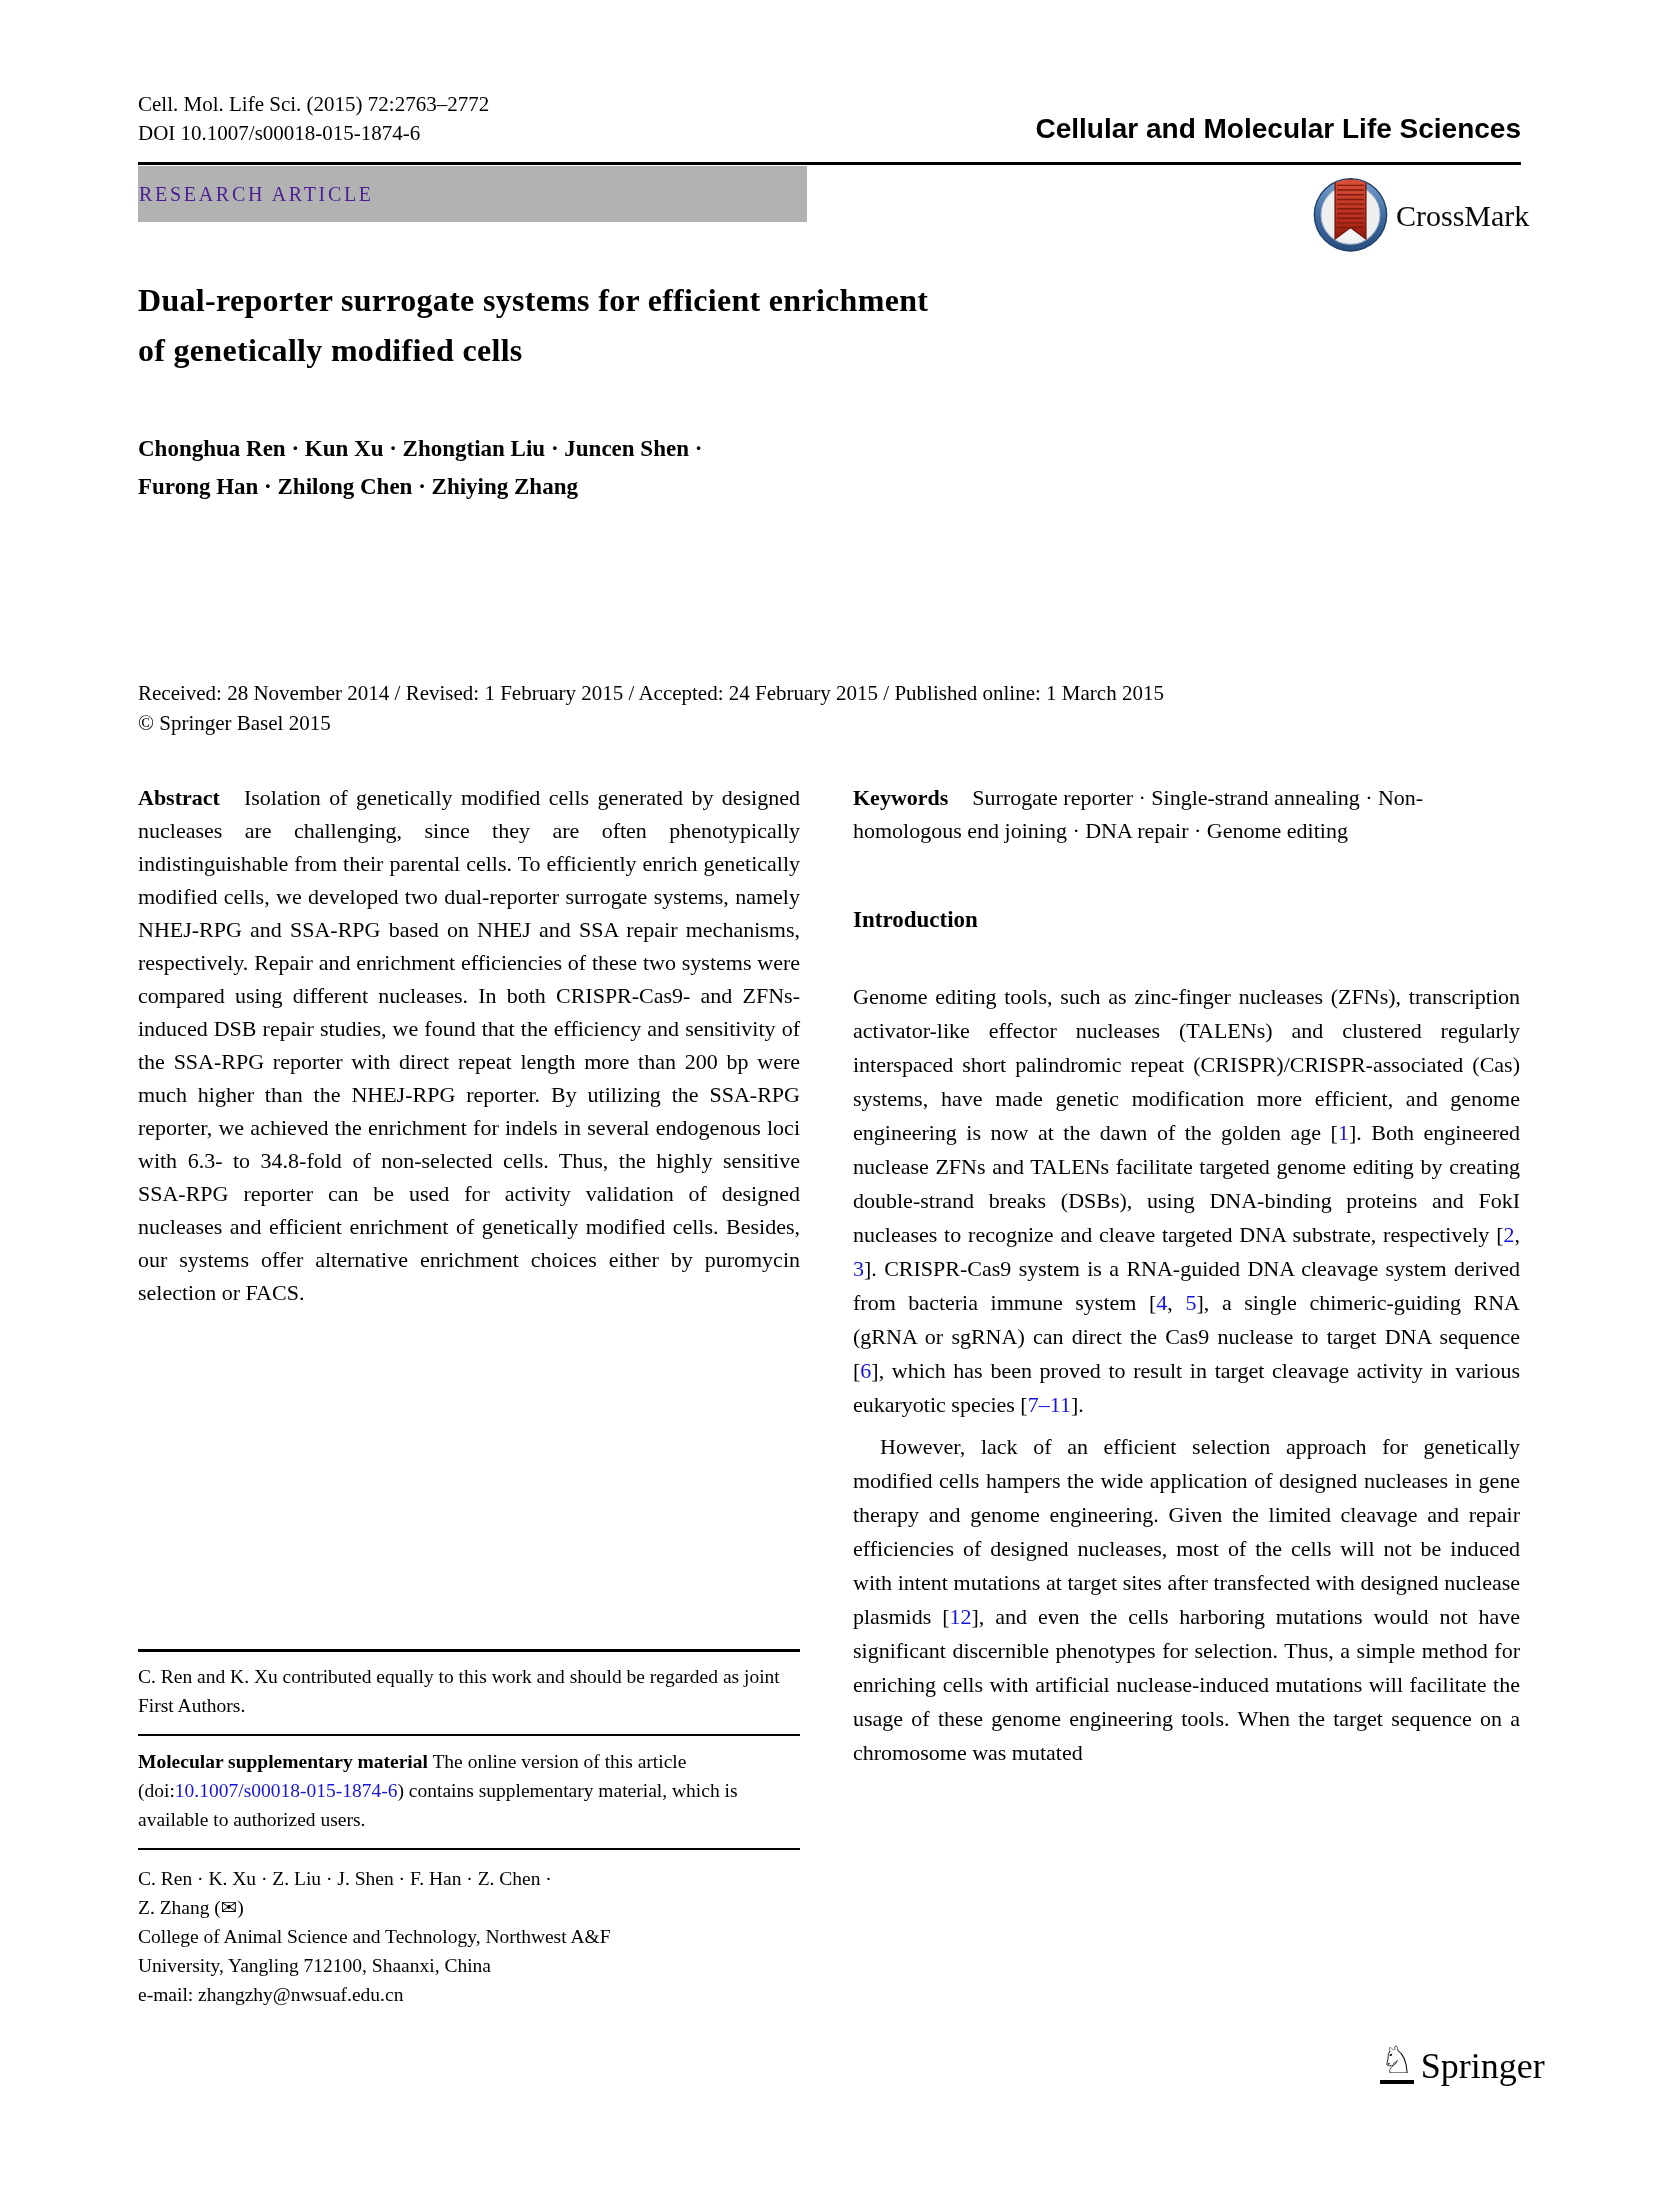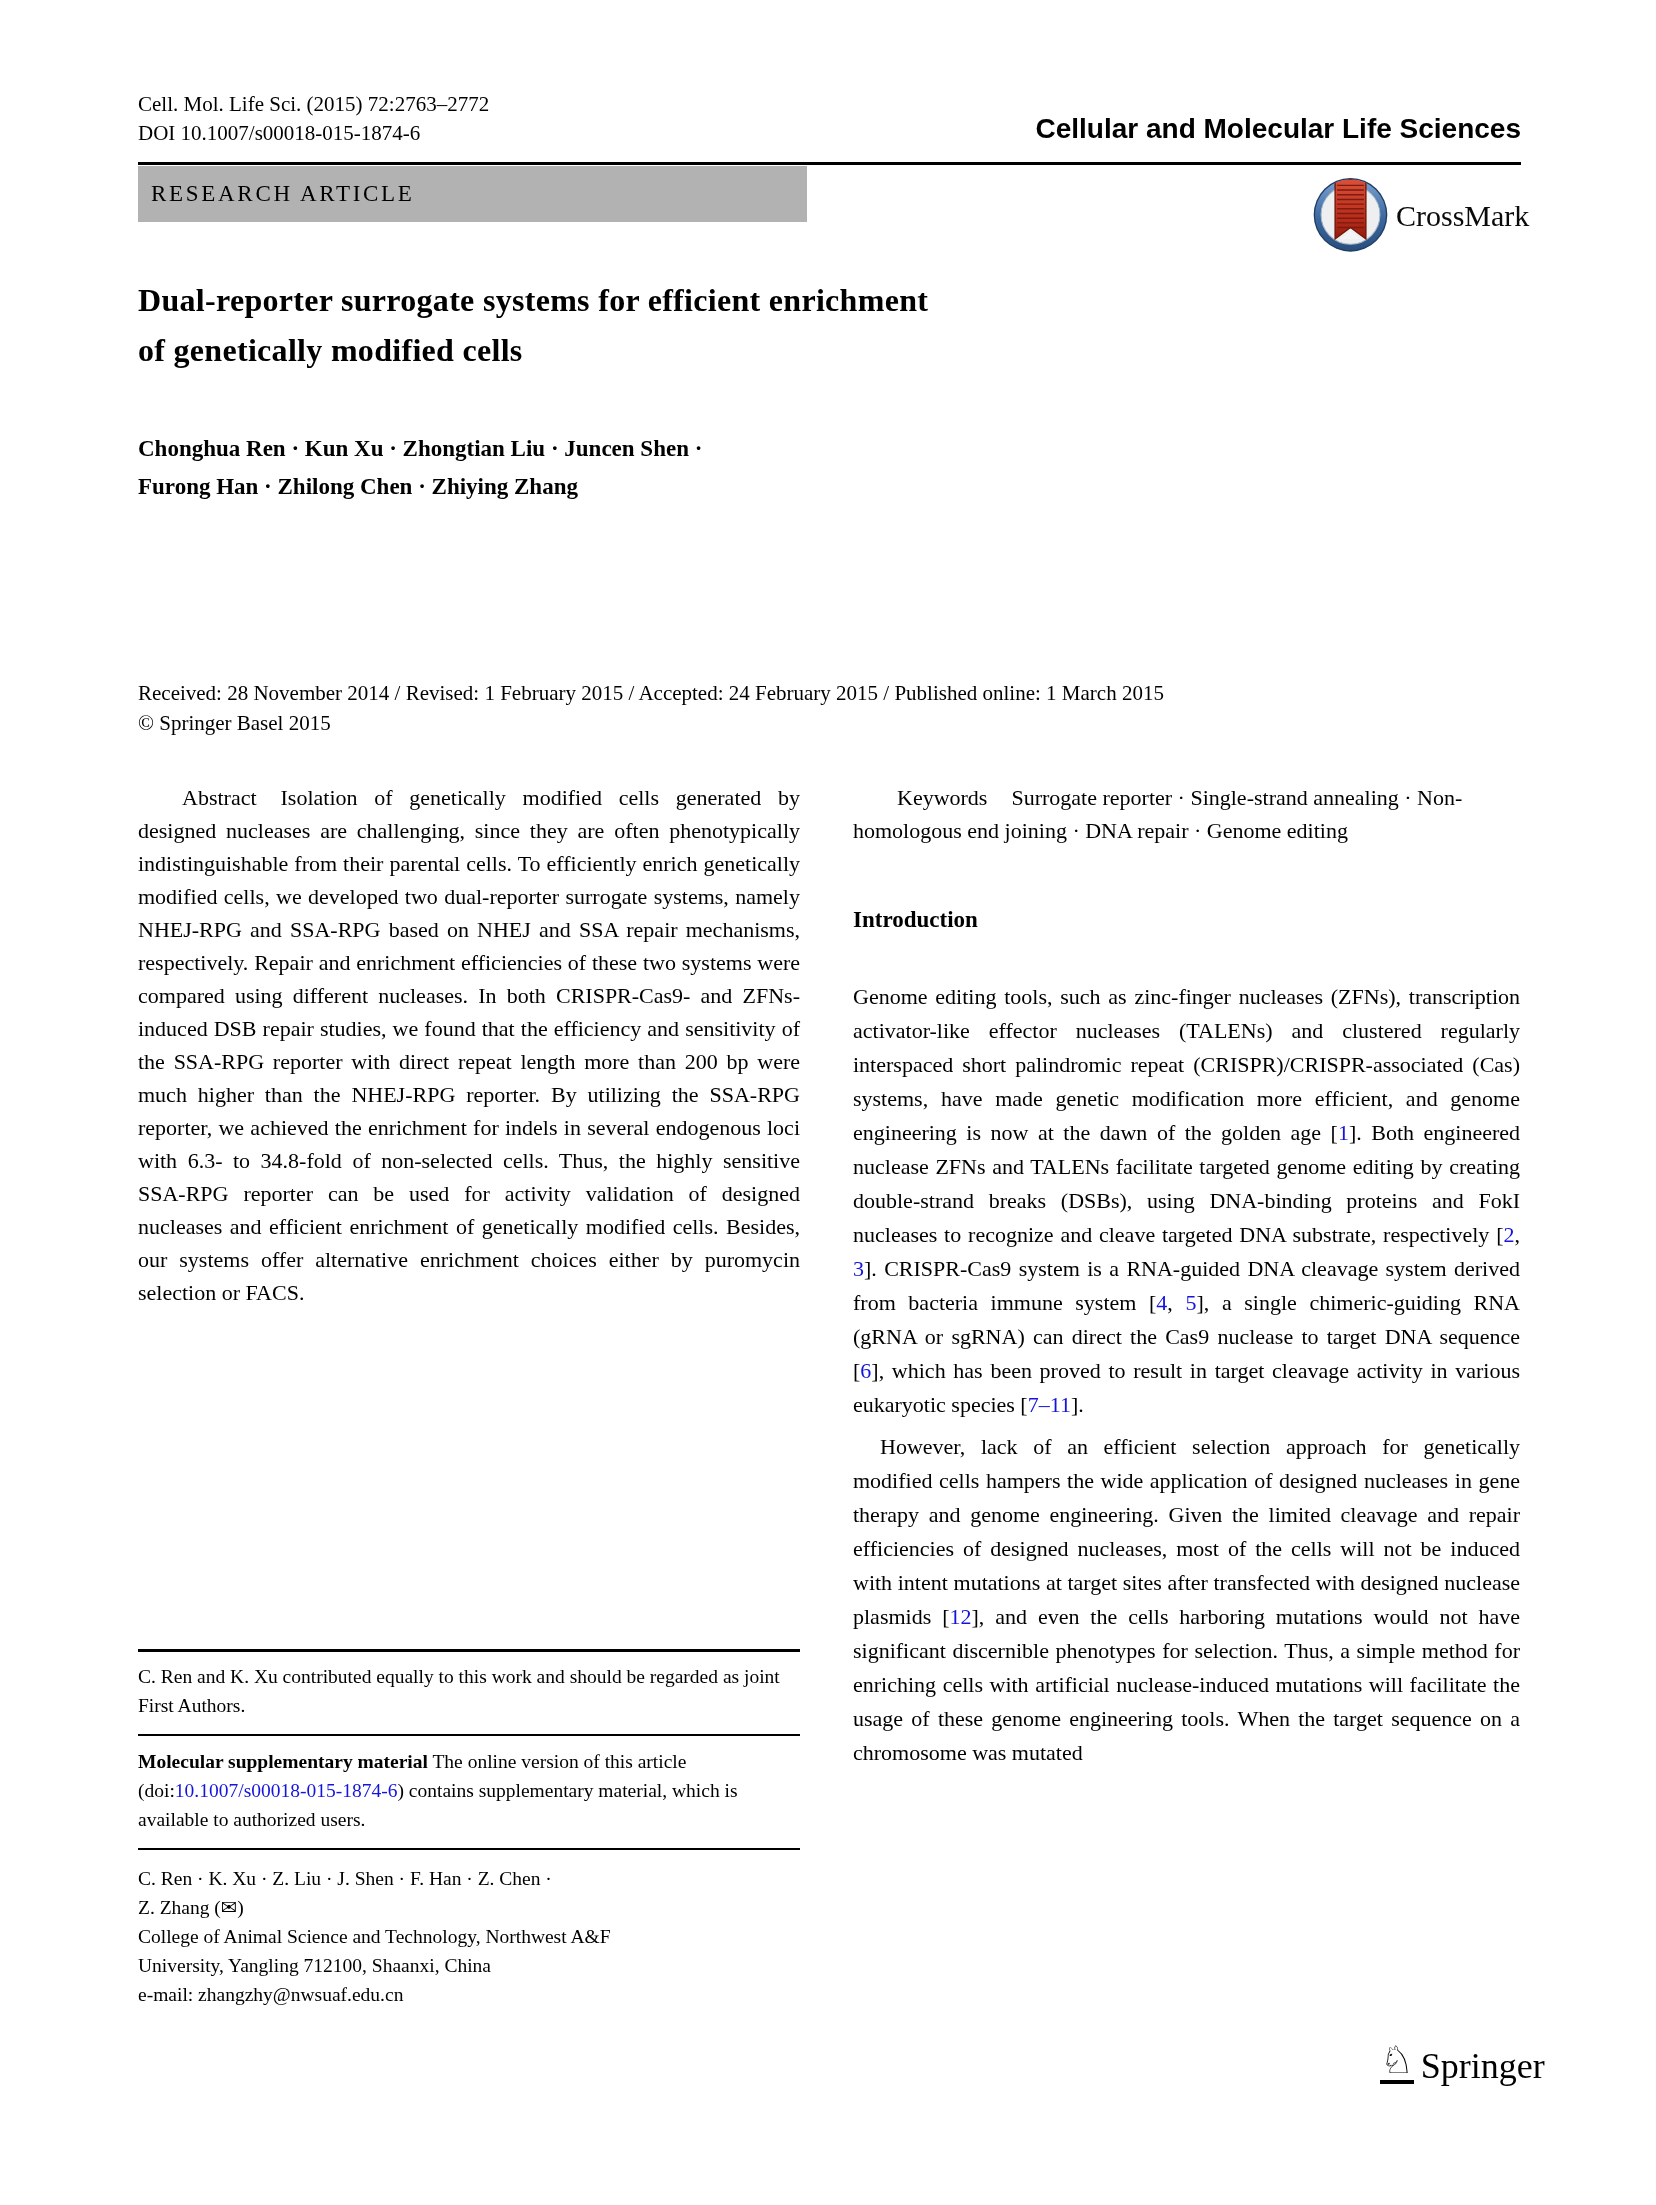--- a/index.html
+++ b/index.html
@@ -24,37 +24,37 @@
     font-family:"Liberation Sans","DejaVu Sans",sans-serif;
     font-weight:bold;font-size:28px;letter-spacing:0px;
   }
   .header-rule{position:absolute;left:138px;top:162px;width:1383px;height:3.4px;background:#000;}
   .article-type-box{
     position:absolute;left:138px;top:166px;width:669px;height:56px;
     background:var(--banner-gray);
     display:flex;align-items:center;
   }
   .article-type-box span{
-    padding-left:13px;font-size:23px;letter-spacing:2.7px;color:#000000;
+    padding-left:1px;font-size:20px;letter-spacing:2.7px;color:#4c1d95;
   }
   .crossmark{
     position:absolute;left:1313px;top:176px;
     display:flex;align-items:center;cursor:pointer;
   }
   .crossmark-text{font-size:30px;margin-left:8px;color:#0a0a0a;}
   
   .title{position:absolute;left:138px;top:275px;font-size:32px;font-weight:bold;line-height:50px;letter-spacing:0.3px;}
   .authors{position:absolute;left:138px;top:430px;font-size:23px;font-weight:bold;line-height:38px;}
   .dates{position:absolute;left:138px;top:679px;font-size:21px;line-height:29.5px;}
   
   .col{position:absolute;top:781px;font-size:22px;line-height:33px;}
   .col-left{left:138px;width:662px;}
   .col-right{left:853px;width:667px;}
   p.justified{text-align:justify;}
-  .runin{font-weight:normal;margin-right:24px;margin-left:44px;}
+  .runin{font-weight:bold;margin-right:24px;}
   .col-right h2{font-size:23px;font-weight:bold;margin-top:56px;}
   .col-right p.body-par{margin-top:44px;line-height:34px;}
   .col-right p.body-par + p.body-par{margin-top:8px;}
   .indent{text-indent:27px;}
   .seg-link{color:var(--link-blue);}
   .seg-bold{font-weight:bold;}
   
   .footnotes{position:absolute;left:138px;top:1649px;width:662px;font-size:19.5px;line-height:29px;}
   .fn-rule{width:100%;height:2.7px;background:#000;}
   .footnotes p{margin:10.7px 0 13.4px 0;}

